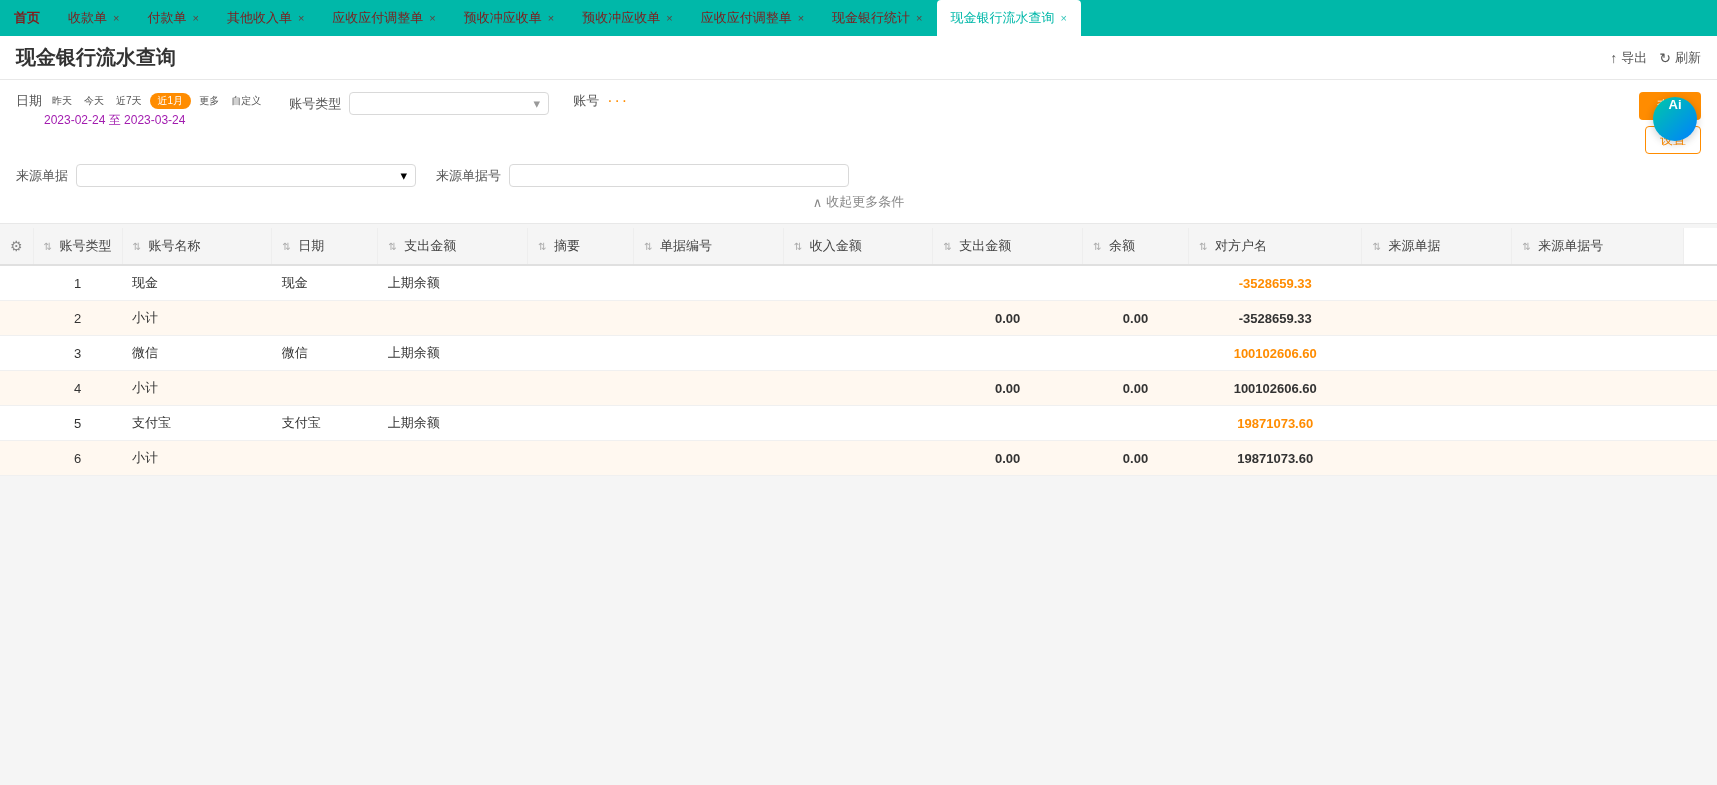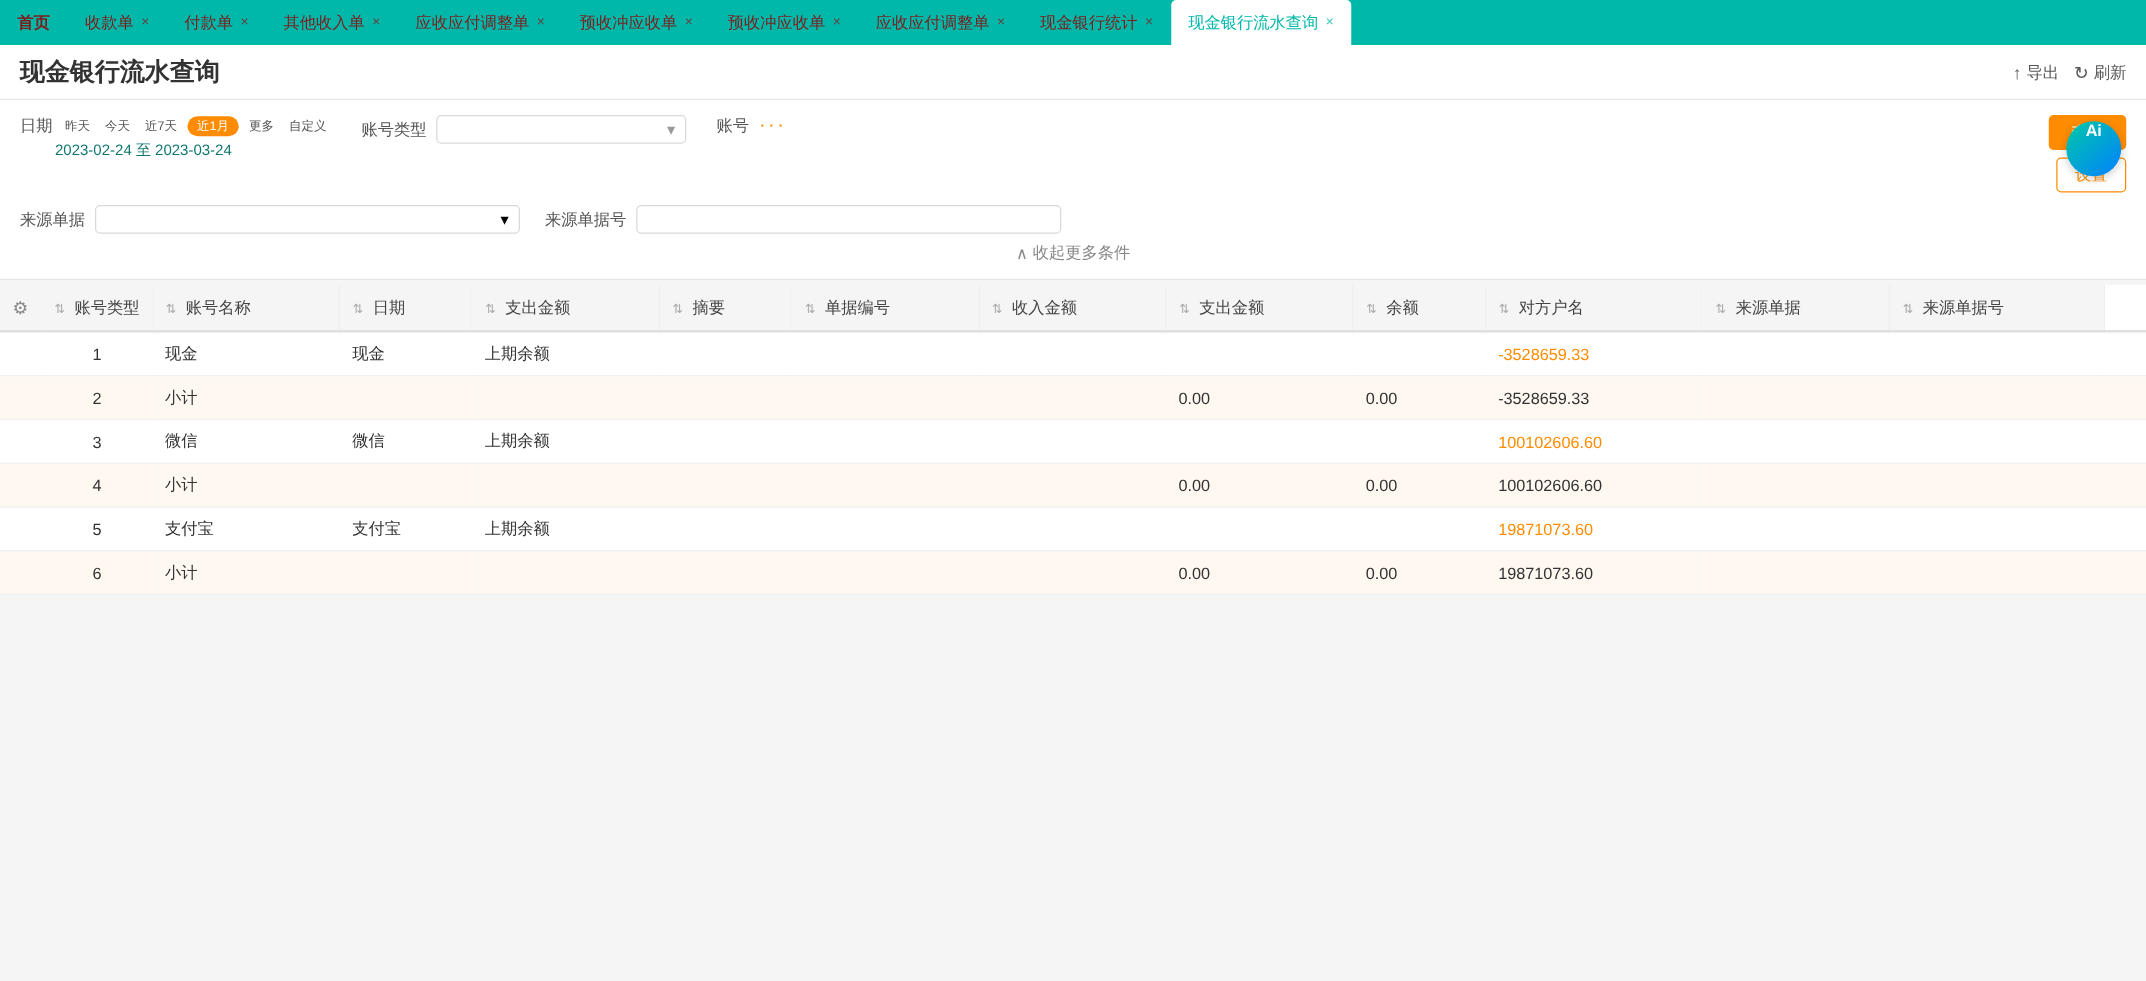--- a/index.html
+++ b/index.html
@@ -96,21 +96,21 @@
       border-radius: 3px;
       font-size: 10px;
     }
     .date-opt.active {
       background: #ff8c00;
       color: #fff;
       border-radius: 10px;
       padding: 1px 8px;
     }
     .date-range-text {
-      color: #0f766e;
+      color: #a21caf;
       font-size: 12px;
       margin-left: 4px;
     }
     .filter-select {
       display: flex;
       align-items: center;
       border: 1px solid #d9d9d9;
       border-radius: 4px;
       padding: 3px 8px;
       background: #fff;
@@ -218,21 +218,22 @@
       border-bottom: 1px solid #f0f0f0;
       font-size: 13px;
     }
     .data-table tr.subtotal {
       background: #fff8f0;
     }
     .data-table tr.subtotal td {
       color: #333;
     }
     .data-table td.num {
-      text-align: left;
+      text-align: center;
+      font-weight: bold;
     }
     .data-table td.orange {
       color: #ff8c00;
     }
     .settings-col {
       width: 32px;
       text-align: center;
     }
     .gear-icon {
       color: #888;

